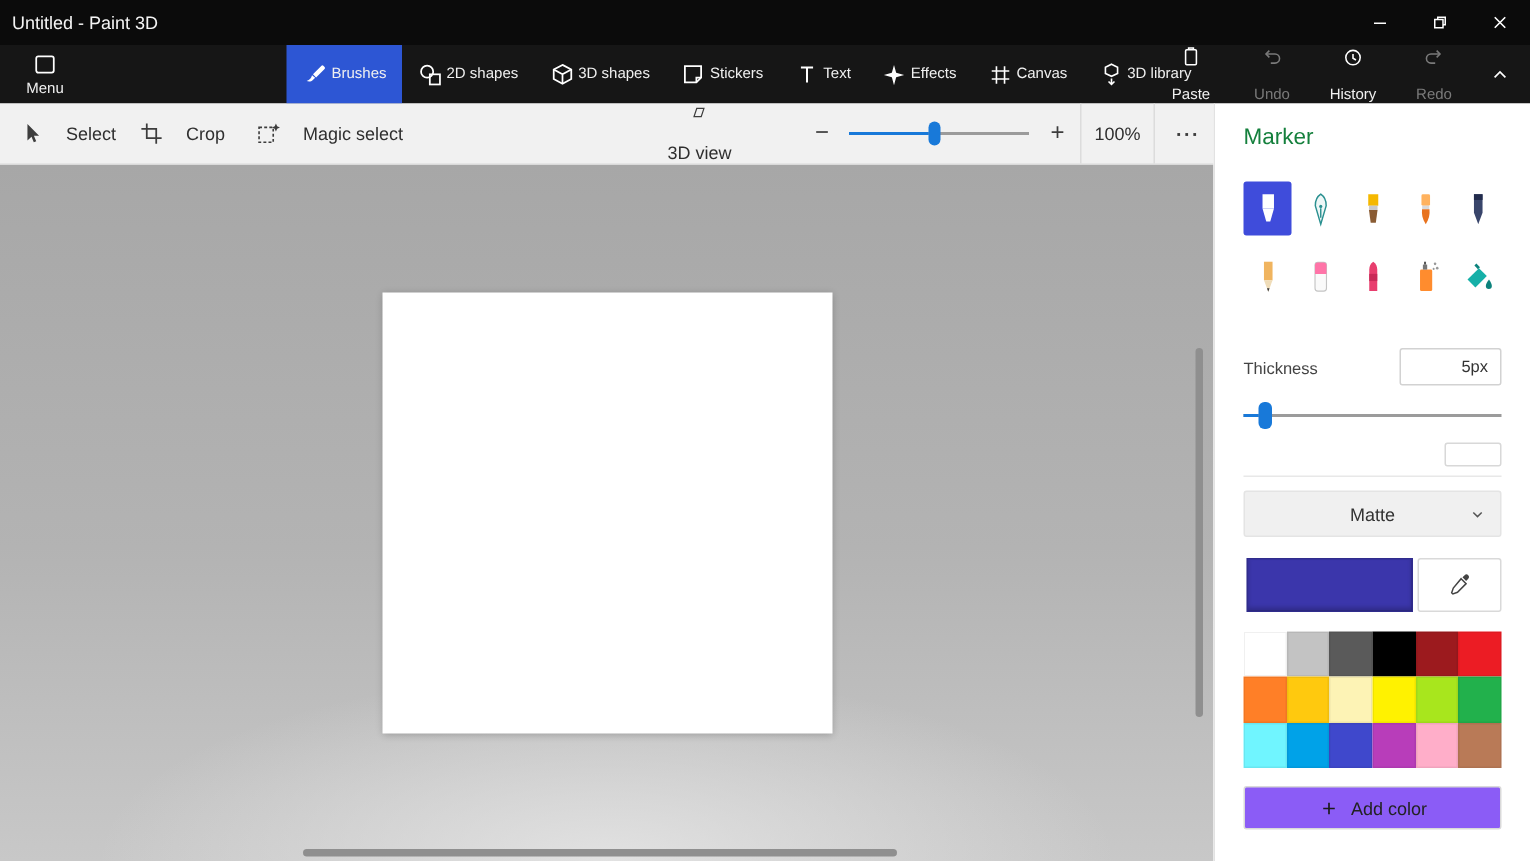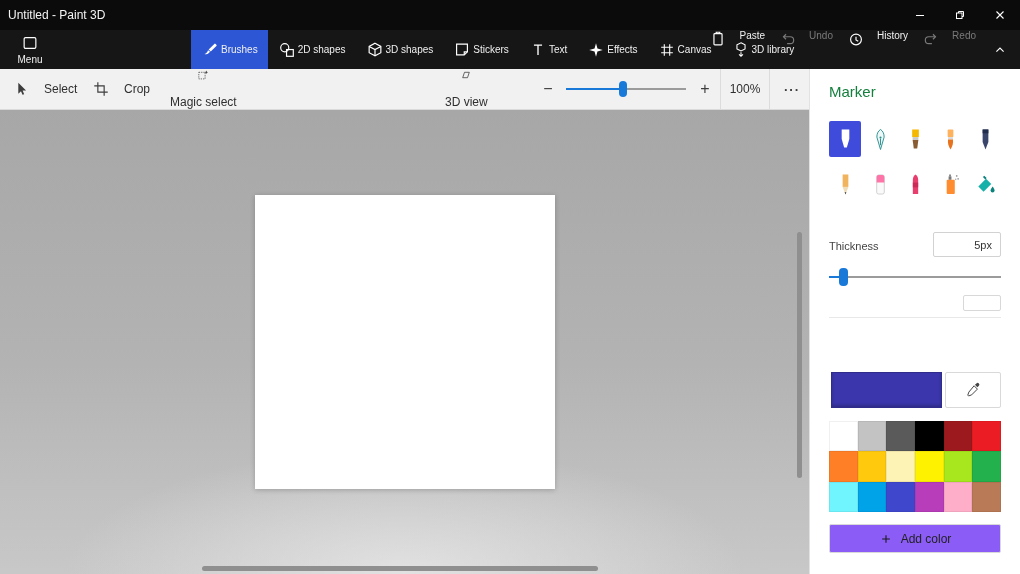--- a/index.html
+++ b/index.html
@@ -13,21 +13,21 @@
   .win-controls { position:absolute; right:0; top:0; height:30px; display:flex; }
   .win-btn { width:40px; height:30px; display:flex; align-items:center; justify-content:center; color:#fff; }
 
   
   .ribbon { position:absolute; left:0; top:30px; width:1020px; height:39px; background:#161616; color:#fff; }
   .menu-btn { position:absolute; left:8px; top:0; height:39px; width:44px; display:flex; flex-direction:column; align-items:center; justify-content:center; gap:2px; }
   .ribbon-label { font-size:10px; color:#f0f0f0; white-space:nowrap; line-height:11px; }
   .tabs { position:absolute; left:191px; top:0; height:39px; display:flex; }
   .tab { height:39px; padding:0 10px; display:flex; flex-direction:row; align-items:center; justify-content:center; gap:2px; }
   .actions { position:absolute; right:44px; top:0; height:39px; display:flex; gap:14px; }
-  .action { height:39px; min-width:40px; display:flex; flex-direction:row; align-items:flex-start; justify-content:center; gap:12px; }
+  .action { height:39px; min-width:40px; display:flex; flex-direction:column; align-items:center; justify-content:center; gap:12px; }
   .action.disabled { color:#7a7a7a; }
   .action.disabled .ribbon-label { color:#7a7a7a; }
   .collapse-btn { position:absolute; right:4px; top:0; height:39px; width:32px; display:flex; align-items:center; justify-content:center; }
 
   
   .subtoolbar { position:absolute; left:0; top:69px; width:809px; height:41px; background:#f1f1f1; border-bottom:1px solid #dadada; color:#3d3d3d; }
   .tool-group { position:absolute; top:0; height:40px; display:flex; align-items:center; gap:14px; }
   .tool-label { font-size:12px; color:#2f2f2f; white-space:nowrap; }
   .zoom-btn { position:absolute; top:0; height:40px; width:26px; display:flex; align-items:center; justify-content:center; font-size:16px; color:#3d3d3d; }
   .slider { position:absolute; }
@@ -195,21 +195,21 @@
         <path d="M7 3 V15.2 L10 12.4 l1.7 4.1 1.8 -0.8 -1.7 -4 3.8 -0.1 z"></path>
       </svg>
     <span class="tool-label">Select</span>
   </div>
   <div class="tool-group" style="left:92px;">
     <svg width="18" height="18" viewBox="0 0 20 20" stroke="currentColor" stroke-width="1.3" fill="none">
         <path d="M6.5 2.5 V13.5 H17.5 M2.5 6.5 H13.5 V17.5"></path>
       </svg>
     <span class="tool-label">Crop</span>
   </div>
-  <div class="tool-group" style="left:170px;flex-direction:column;">
+  <div class="tool-group" style="left:170px;">
     <svg width="18" height="18" viewBox="0 0 20 20" stroke="currentColor" stroke-width="1.2" fill="none">
         <rect x="3" y="5.5" width="10.5" height="11" stroke-dasharray="2.2 1.6"></rect>
         <path d="M15.5 2.5 l0.9 2.1 2.1 0.9 -2.1 0.9 -0.9 2.1 -0.9 -2.1 -2.1 -0.9 2.1 -0.9 z" fill="currentColor" stroke="none"></path>
       </svg>
     <span class="tool-label">Magic select</span>
   </div>
 
   <div class="tool-group" style="left:445px;flex-direction:column;">
     <svg width="18" height="18" viewBox="0 0 20 20" stroke="currentColor" stroke-width="1.3" fill="none">
         <path d="M4.5 14.5 L7.5 5.5 h8 l-3 9 z"></path>
@@ -324,20 +324,26 @@
 
   <div class="slider" style="left:19px; top:199px; width:172px; height:18px;">
     <div class="track"></div>
     <div class="fill" style="width: 6%; background: rgb(24, 121, 217);"></div>
     <div class="handle" style="left: 6%; background: rgb(24, 121, 217);"></div>
   </div>
 
   <div class="partial-box"></div>
   <div class="panel-divider"></div>
 
+  <div class="finish-select">
+    <span>Matte</span>
+    <svg width="14" height="14" viewBox="0 0 20 20" stroke="#555" stroke-width="1.4" fill="none">
+        <path d="M6 8 l4 4 4 -4"></path>
+      </svg>
+  </div>
 
   <div class="current-color" style="background: rgb(59, 54, 171);"></div>
   <div class="eyedropper-btn">
     <svg width="18" height="18" viewBox="0 0 20 20">
         <path d="M12.2 4.3 l1.6 -1.6 a1.9 1.9 0 0 1 2.7 2.7 l-1.6 1.6 z" fill="currentColor"></path>
         <path d="M11.2 5.3 l3.7 3.7 -6.4 6.4 -3.4 1.2 -0.9 -0.9 1.2 -3.4 z" fill="none" stroke="currentColor" stroke-width="1.1"></path>
       </svg>
   </div>
 
   <div class="palette">

